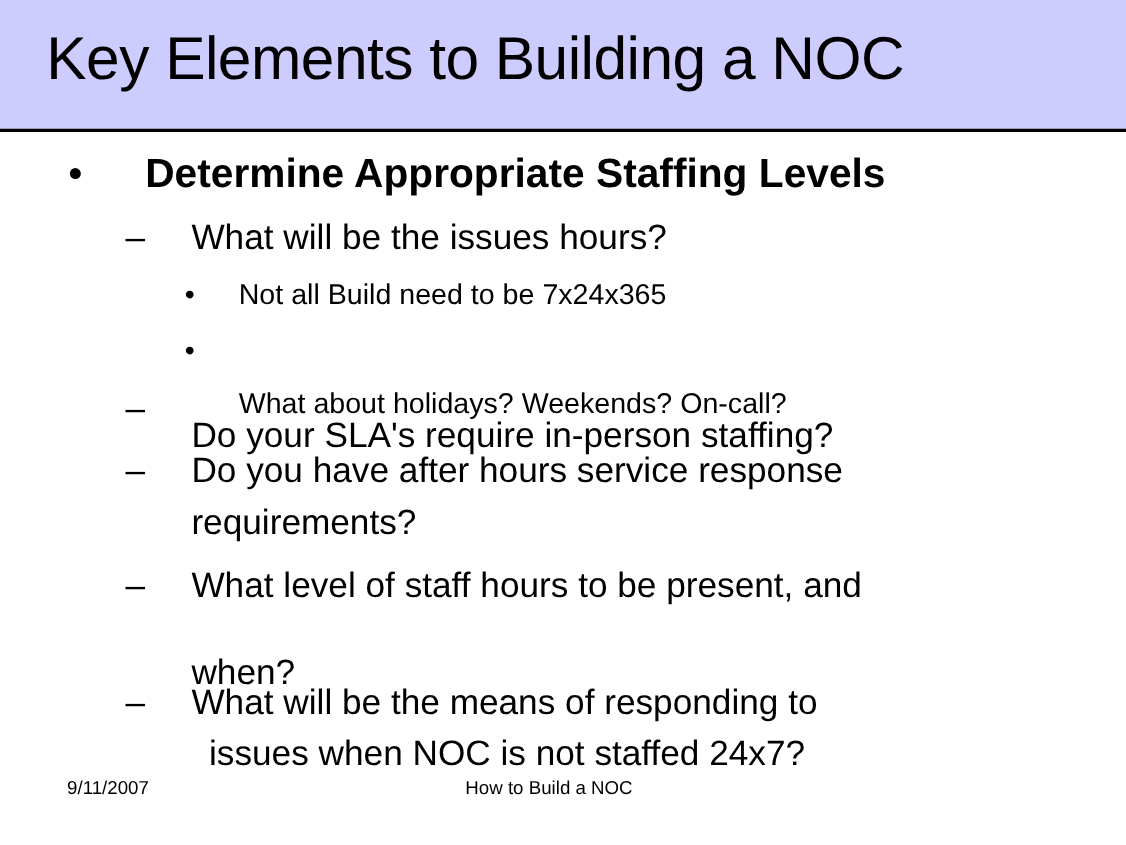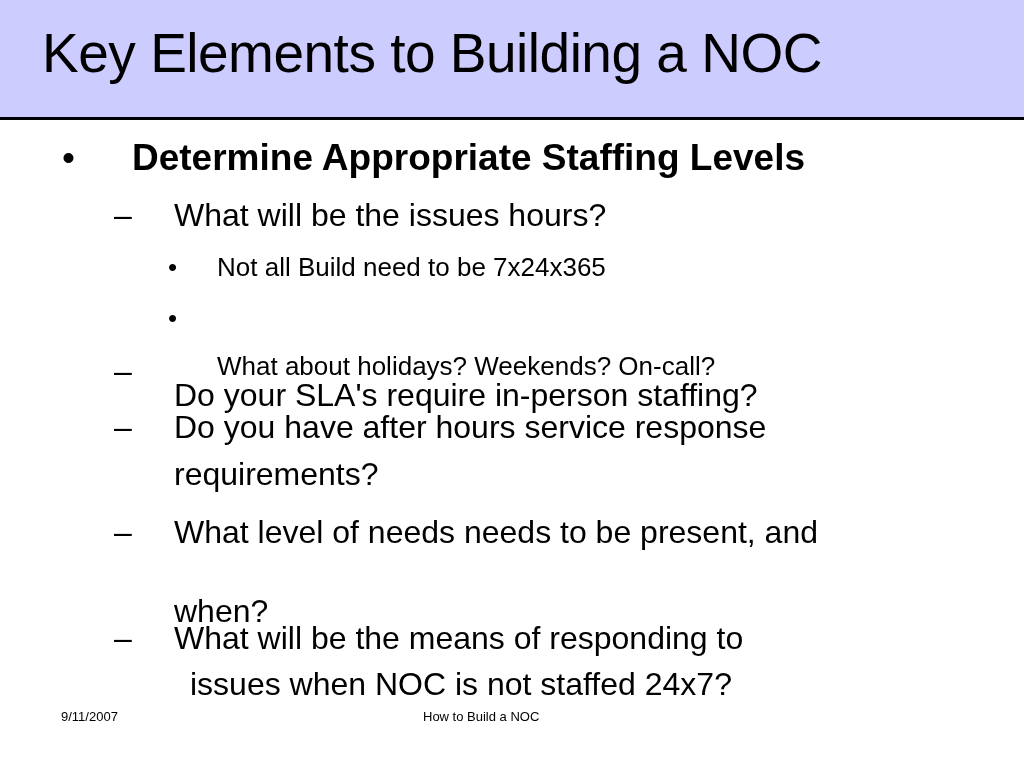--- a/index.html
+++ b/index.html
@@ -7,21 +7,21 @@
          font-family:"Liberation Sans", sans-serif; color:#000; }
   .title-band { position:absolute; left:0; top:0; width:1024px; height:117px; background:#ccccff; }
   .title-rule { position:absolute; left:0; top:117px; width:1024px; height:3px; background:#000; }
   .title { position:absolute; left:0; top:18px; width:864px; text-align:center;
            font-size:55px; line-height:70px; letter-spacing:-0.5px; }
   .line { position:absolute; white-space:nowrap; }
   .mark { position:absolute; white-space:nowrap; }
   .l1 { font-size:37px; line-height:44px; }
   .l2 { font-size:32px; line-height:46px; }
   .l3 { font-size:26px; line-height:34px; }
-  .footer { position:absolute; top:706px; font-size:13px; line-height:22px; }
+  .footer { position:absolute; top:706px; font-size:17px; line-height:22px; }
 </style>
 </head>
 <body>
 
 <div class="title-band"></div>
 <div class="title-rule"></div>
 <div class="title">Key Elements to Building a NOC</div>
 
 <div>
 
@@ -50,21 +50,21 @@
   </div>
 
   <div>
     <span class="mark l2" style="left:114px; top:404px;">–</span>
     <span class="line l2" style="left:174px; top:404px;">Do you have after hours service response</span>
     <span class="line l2" style="left:174px; top:451px;">requirements?</span>
   </div>
 
   <div>
     <span class="mark l2" style="left:114px; top:509px;">–</span>
-    <span class="line l2" style="left:174px; top:509px;">What level of needs needs to be present, and</span>
+    <span class="line l2" style="left:174px; top:509px;">What level of staff hours to be present, and</span>
     <span class="line l2" style="left:174px; top:556px;margin-top:32px;">when?</span>
   </div>
 
   <div>
     <span class="mark l2" style="left:114px; top:615px;">–</span>
     <span class="line l2" style="left:174px; top:615px;">What will be the means of responding to</span>
     <span class="line l2" style="left:190px; top:661px;">issues when NOC is not staffed 24x7?</span>
   </div>
 </div>
 

